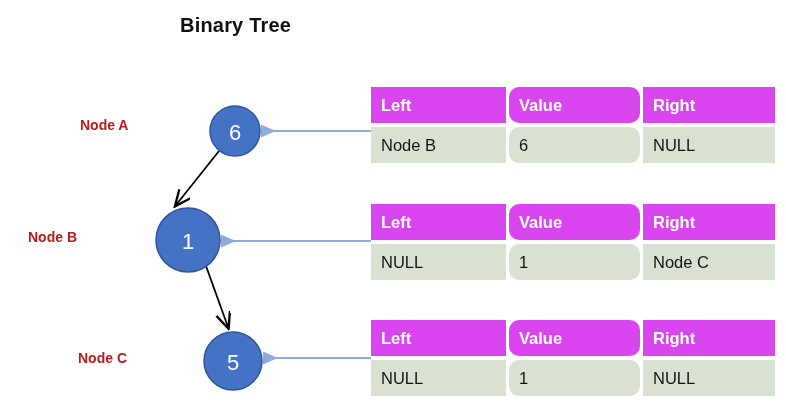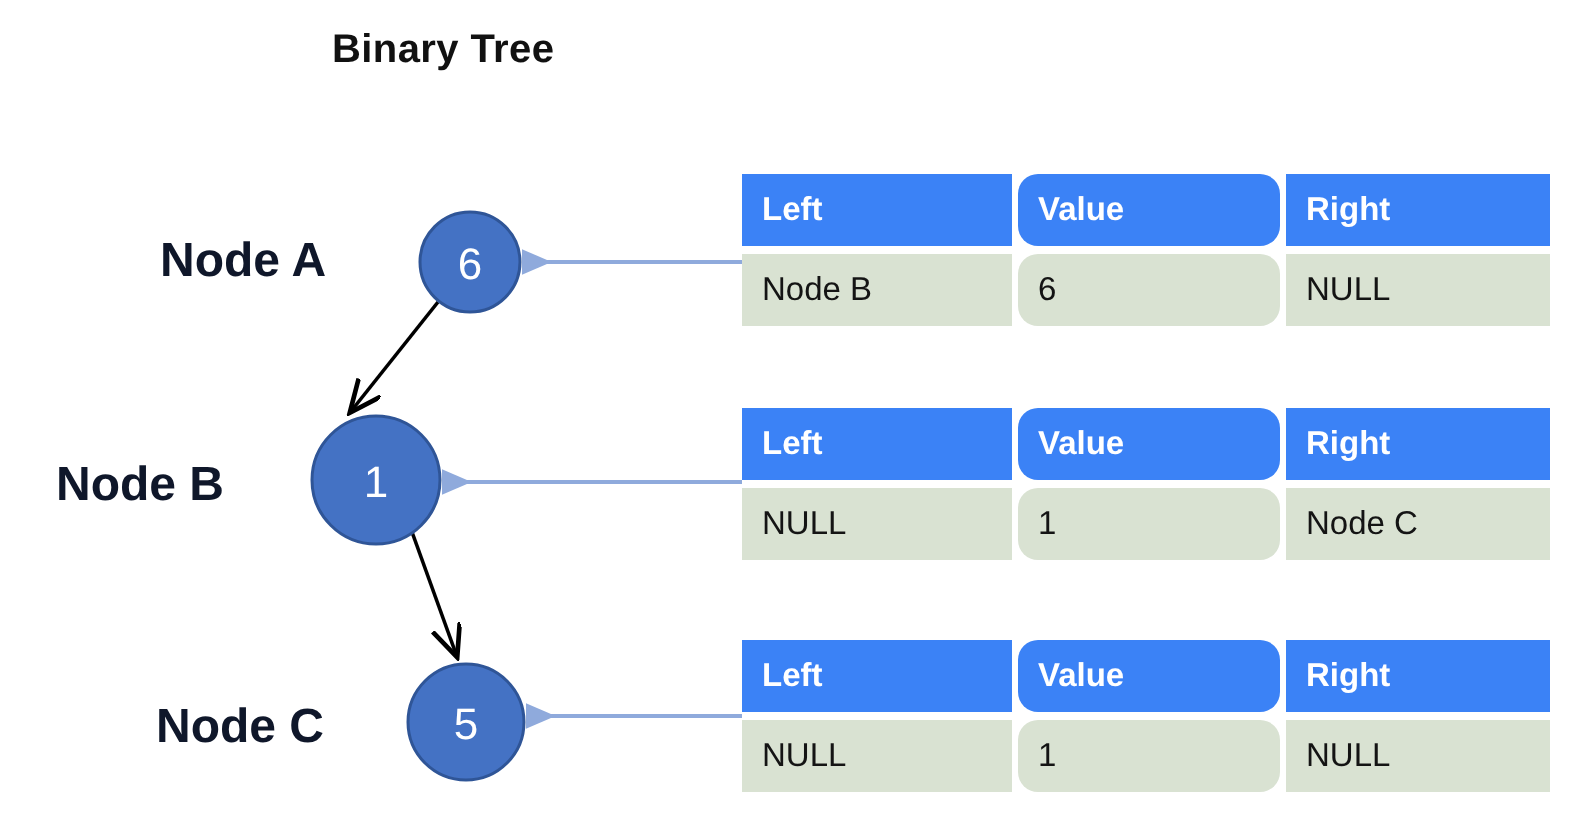--- a/index.html
+++ b/index.html
@@ -18,35 +18,35 @@
     position: absolute;
     left: 0;
     top: 0;
     width: 786px;
     height: 408px;
   }
 
   
   .title {
     position: absolute;
-    left: 166px;
+    left: 180px;
     top: 14px;
     font-size: 20px;
     font-weight: bold;
     color: #111111;
     letter-spacing: 0.2px;
     white-space: nowrap;
   }
 
   
   .node-label {
     position: absolute;
-    font-size: 24px;
+    font-size: 14px;
     font-weight: bold;
-    color: #0f172a;
+    color: #b91c1c;
     white-space: nowrap;
   }
   .node-label-a { left: 80px; top: 117px; }
   .node-label-b { left: 28px; top: 229px; }
   .node-label-c { left: 78px; top: 350px; }
 
   
   #graph {
     position: absolute;
     left: 0;
@@ -87,21 +87,21 @@
     padding-left: 10px;
     font-size: 16.5px;
     overflow: hidden;
     white-space: nowrap;
   }
   .cell.c-left  { width: 136px; }
   .cell.c-value { width: 132px; border-radius: 10px; }
   .cell.c-right { width: 133px; }
 
   .header-row .cell {
-    background: #3b82f6;
+    background: #d946ef;
     color: #FFFFFF;
     font-weight: bold;
   }
   .body-row .cell {
     background: #D9E2D2;
     color: #141414;
     font-weight: normal;
   }
 </style>
 </head>

